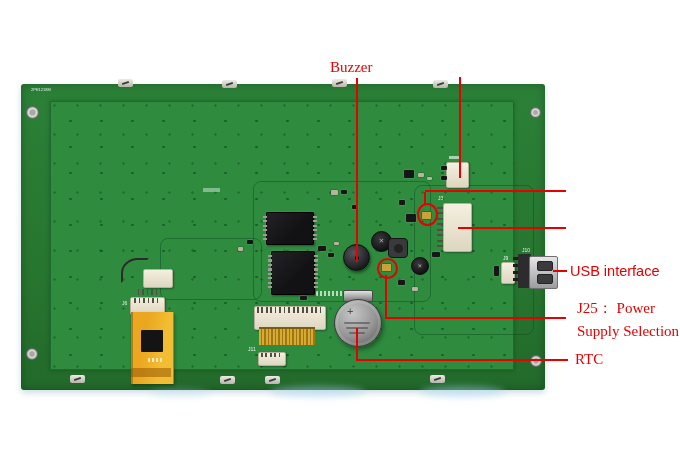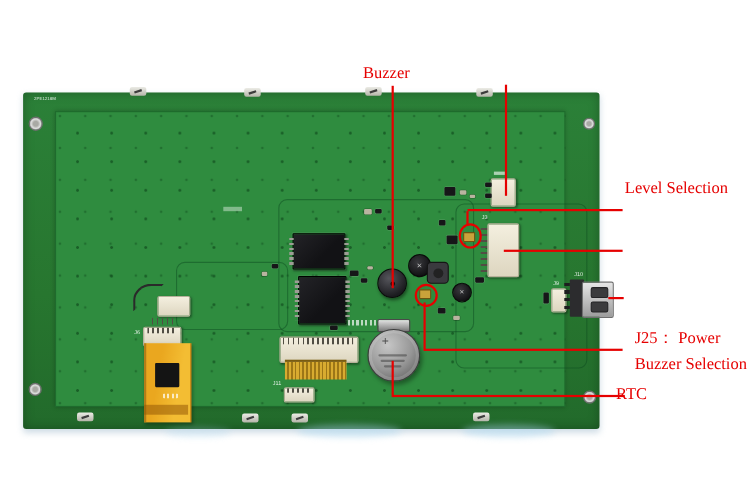--- a/index.html
+++ b/index.html
@@ -196,32 +196,32 @@
 
   <div class="abs rlabel" style="left:330px;top:57px;">Buzzer</div>
   <div class="abs rline" style="left:356px;top:78px;width:2px;height:184px;"></div>
 
   <div class="abs rline" style="left:459px;top:77px;width:2px;height:101px;"></div>
 
   <div class="abs rcircle" style="left:417px;top:203px;width:17px;height:19px;"></div>
   <div class="abs rline" style="left:424px;top:192px;width:2px;height:13px;"></div>
   <div class="abs rline" style="left:425px;top:190px;width:141px;height:2px;"></div>
   <div class="abs rlabel" style="left:568px;top:158px;">
-    <div style="margin-top:3px;">Level Selection</div>
   </div>
 
   <div class="abs rline" style="left:458px;top:227px;width:108px;height:2px;"></div>
 
   <div class="abs rline" style="left:553px;top:270px;width:14px;height:2px;"></div>
+  <div class="abs rlabel sans" style="left:570px;top:261px;">USB interface</div>
 
   <div class="abs rcircle" style="left:377px;top:258px;width:17px;height:17px;"></div>
   <div class="abs rline" style="left:385px;top:275px;width:2px;height:44px;"></div>
   <div class="abs rline" style="left:386px;top:317px;width:180px;height:2px;"></div>
   <div class="abs rlabel" style="left:577px;top:298px;">
     <div>J25： Power</div>
-    <div style="margin-top:2px;">Buzzer Selection</div>
+    <div style="margin-top:2px;">Supply Selection</div>
   </div>
 
   <div class="abs rline" style="left:356px;top:328px;width:2px;height:33px;"></div>
   <div class="abs rline" style="left:357px;top:359px;width:211px;height:2px;"></div>
-  <div class="abs rlabel" style="left:560px;top:349px;">RTC</div>
+  <div class="abs rlabel" style="left:575px;top:349px;">RTC</div>
 
 </div>
 
 </body></html>

